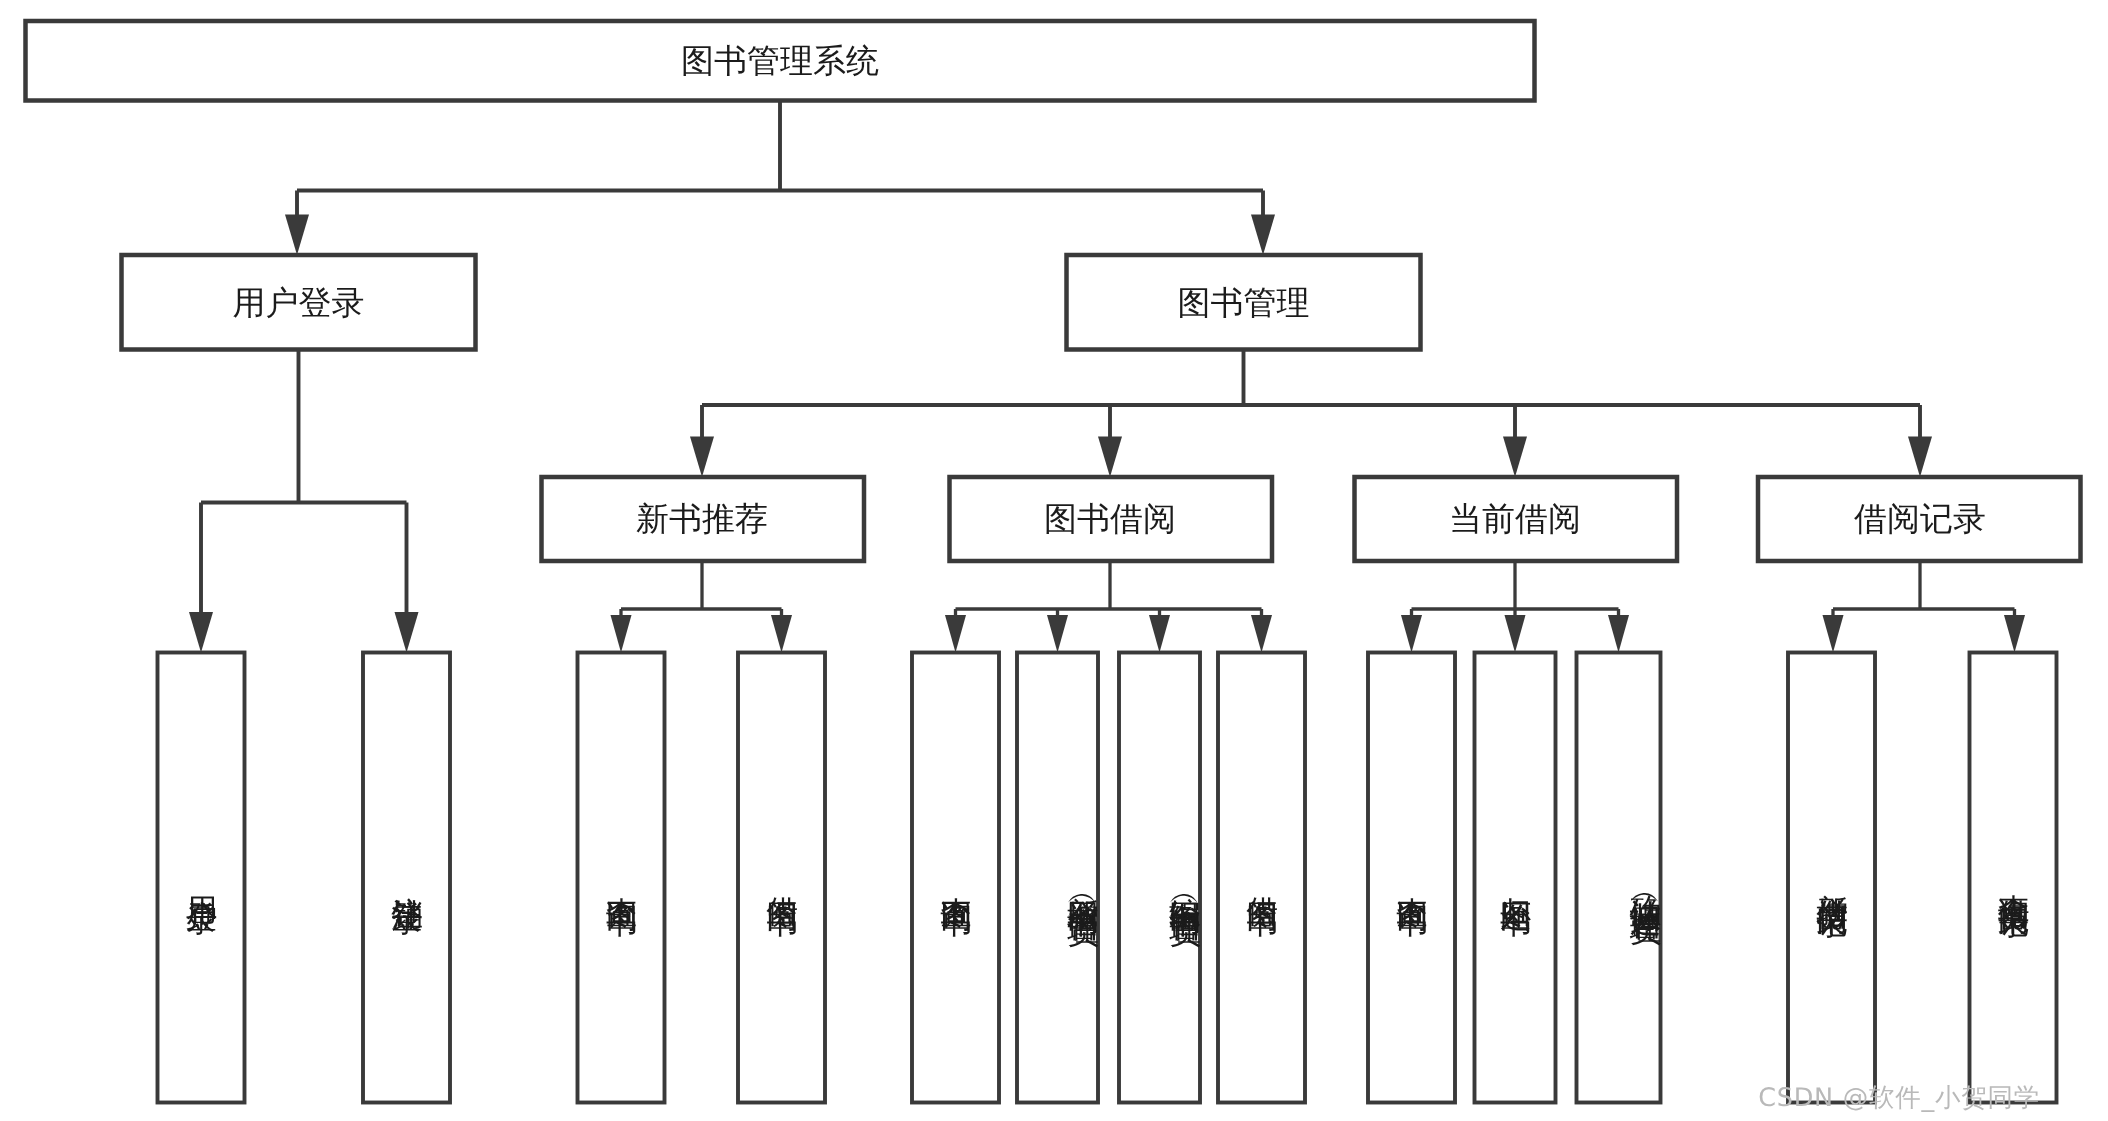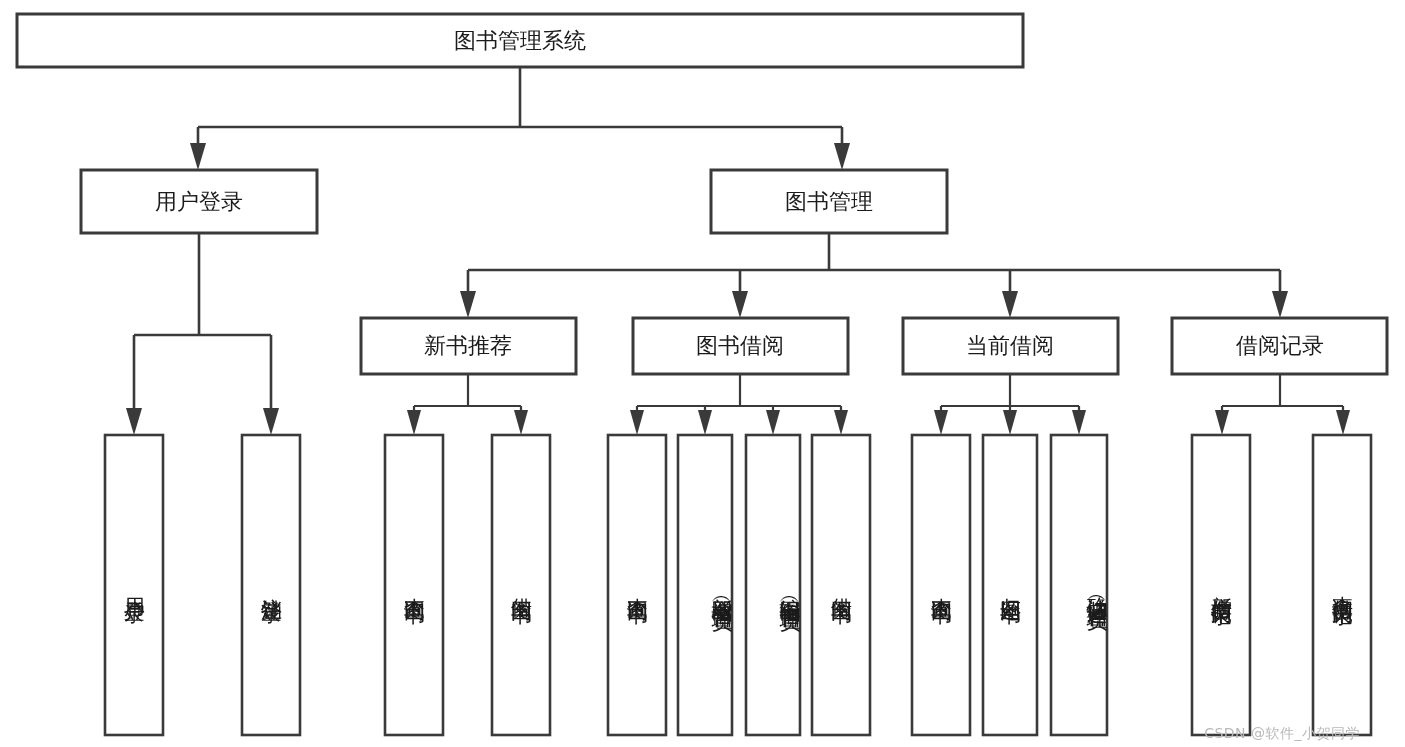--- a/index.html
+++ b/index.html
@@ -72,21 +72,21 @@
     justify-content: center;
     text-align: center;
     white-space: nowrap;
     pointer-events: none;
   }
   .watermark {
     position: absolute;
     right: 8px;
     bottom: 4px;
     font-family: "DejaVu Sans", "Liberation Sans", sans-serif;
-    font-size: 14px;
+    font-size: 17px;
     color: #b9b9b9;
     letter-spacing: 0.5px;
     white-space: nowrap;
   }
 </style>
 </head>
 <body>
 
 <div id="diagram-root">
 

